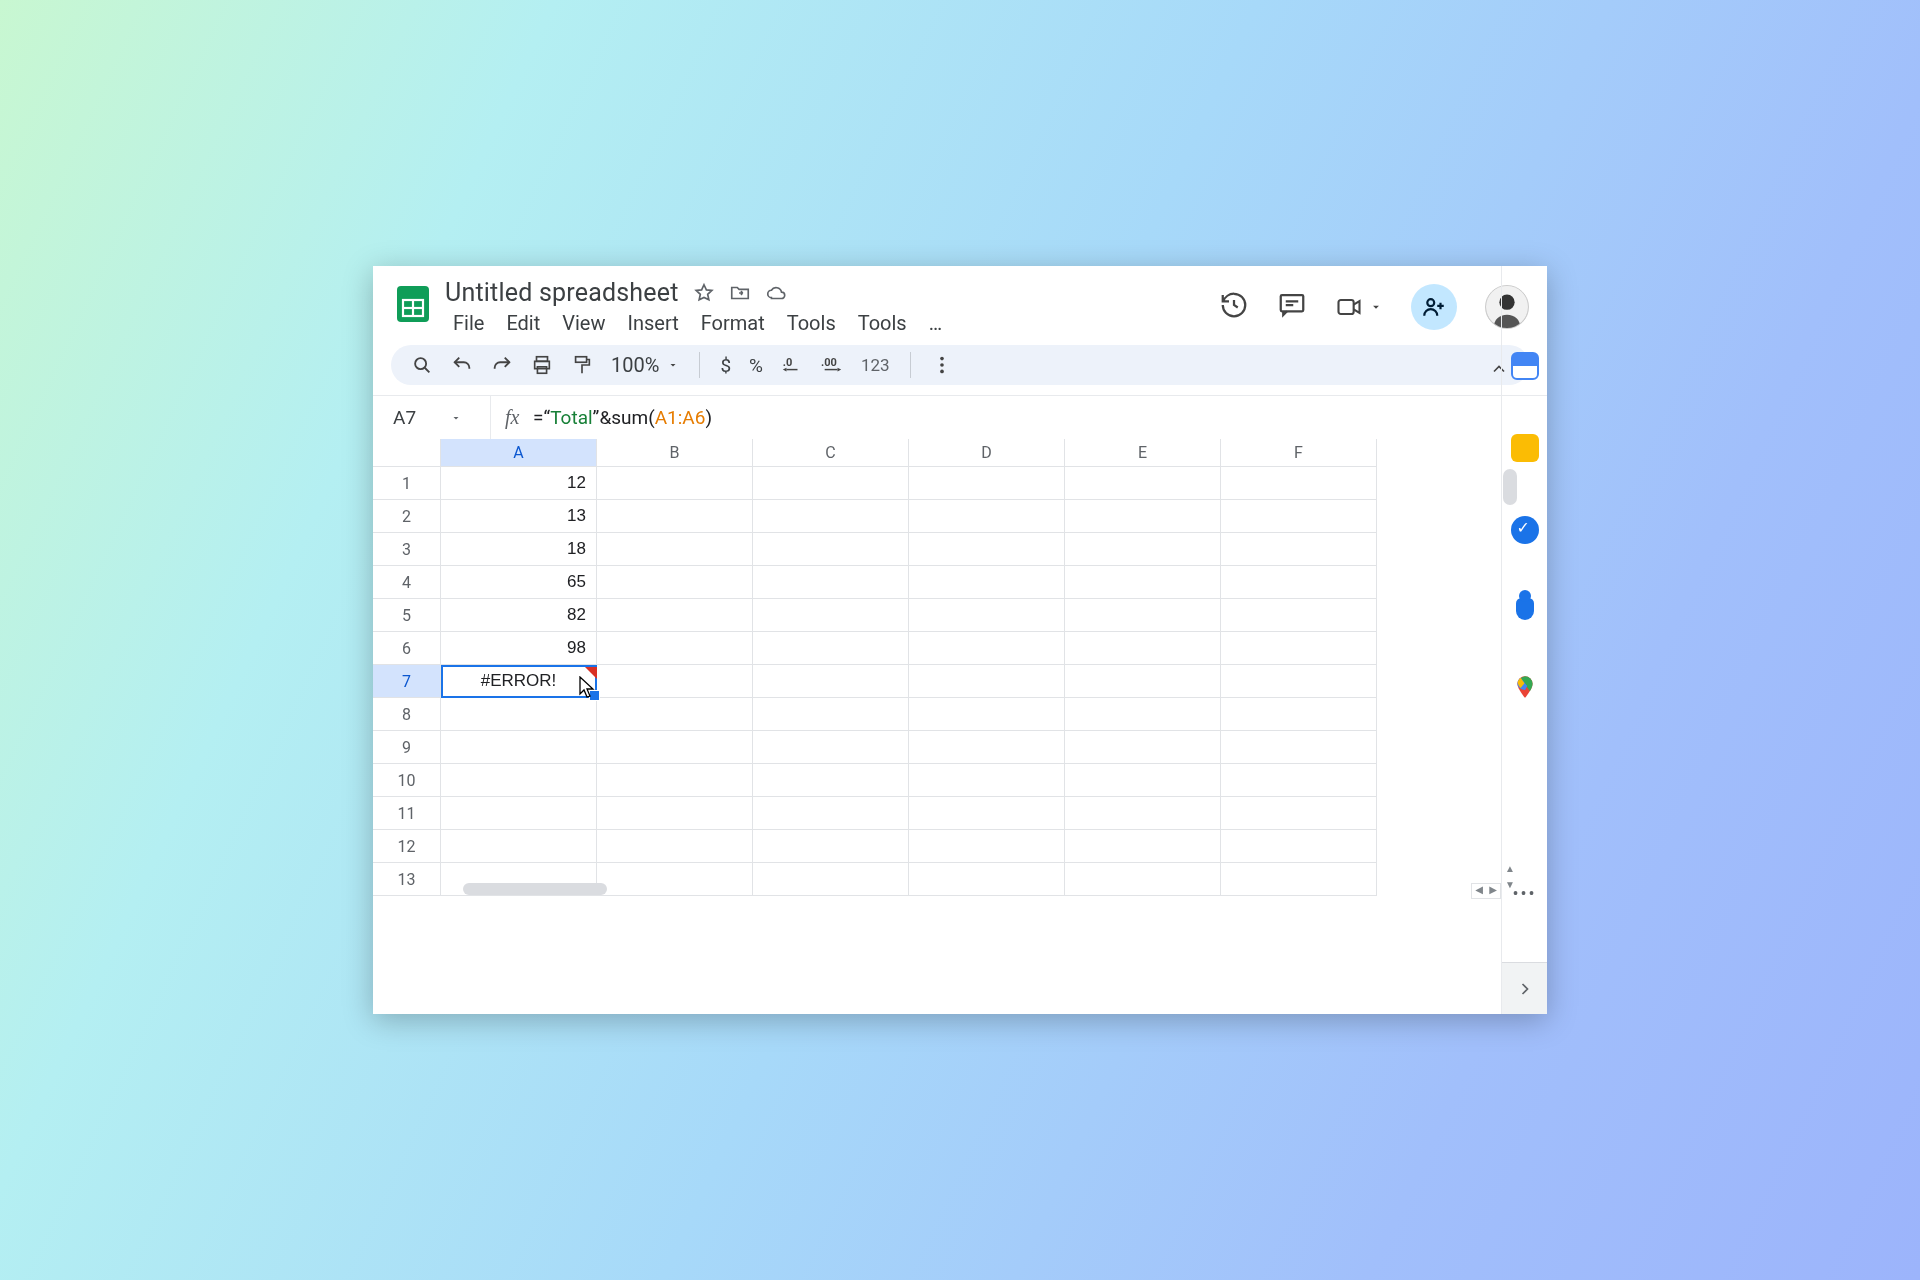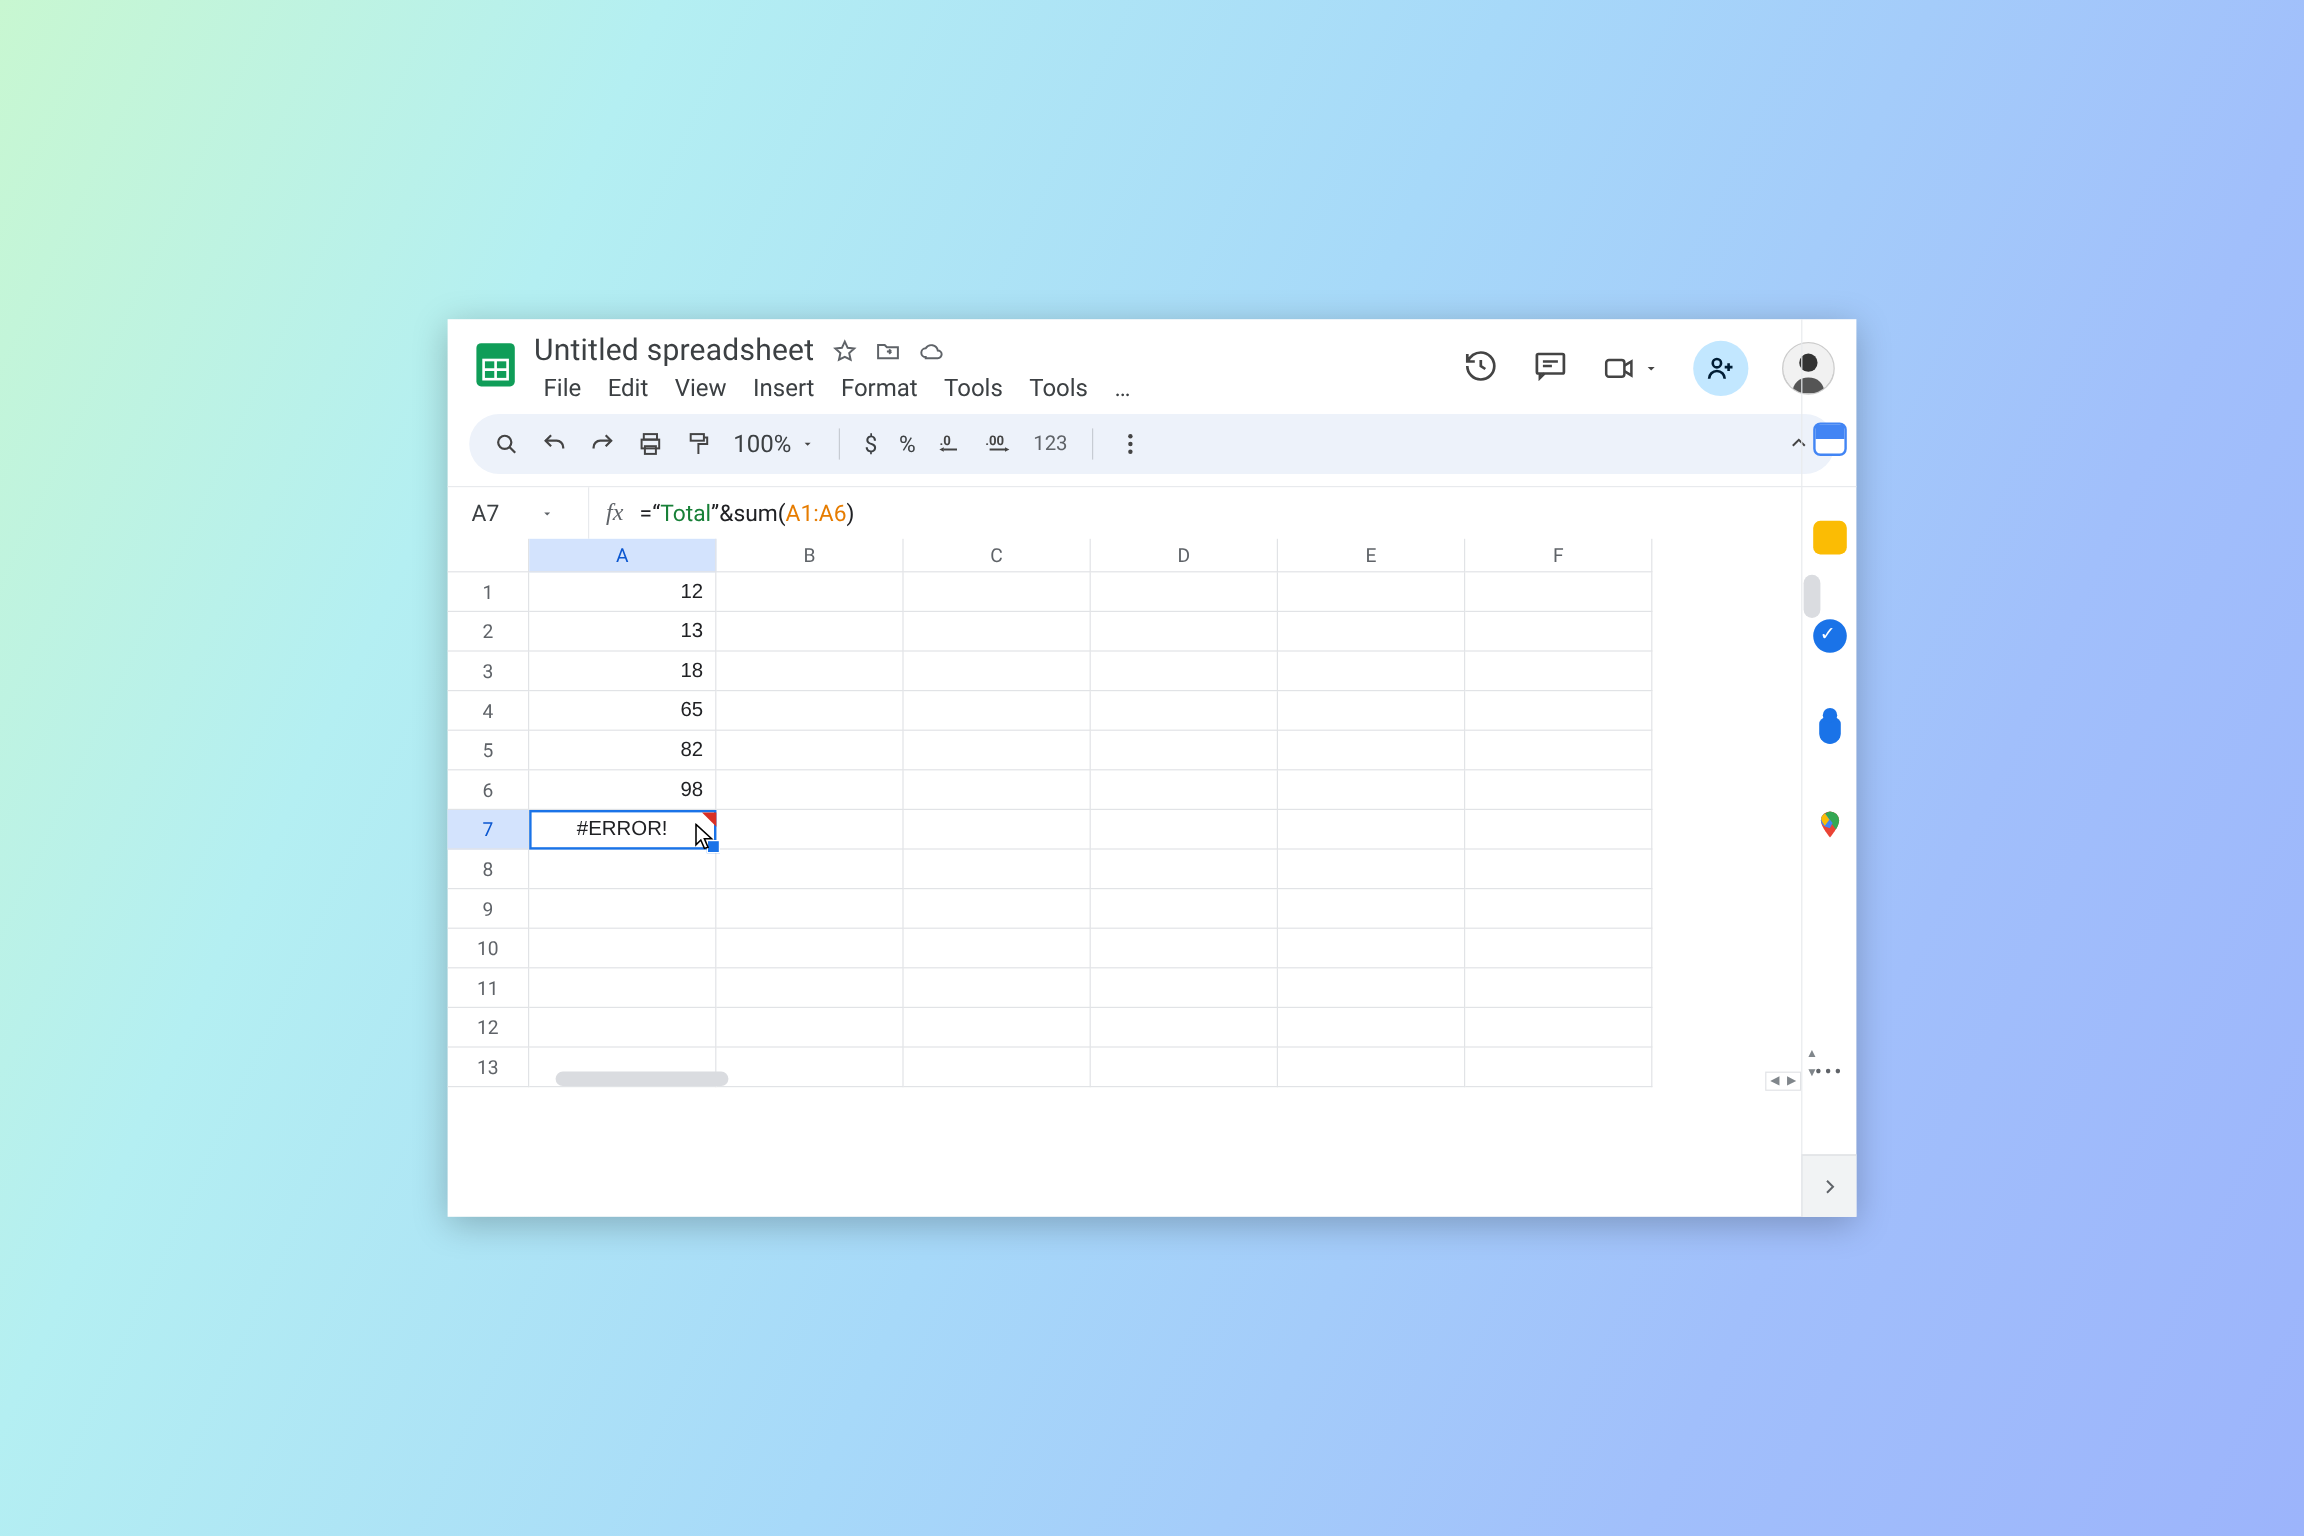--- a/index.html
+++ b/index.html
@@ -16,21 +16,21 @@
 .menus { display:flex; gap:6px; margin-top:2px; }
 .menus span { font-size:20px; color:#3c4043; padding:2px 8px; border-radius:4px;text-align:right; }
 .topright { margin-left:auto; display:flex; align-items:center; gap:28px; padding-top:6px; }
 .trbtn svg { width:30px; height:30px; color:#444; }
 .meet { display:flex; align-items:center; gap:6px; }
 .share { width:46px; height:46px; border-radius:50%; background:#c2e7ff; display:flex; align-items:center; justify-content:center; }
 .share svg { width:26px; height:26px; color:#001d35; }
 .avatar { width:44px; height:44px; border-radius:50%; background:linear-gradient(#eee,#bbb); background-size:cover; border:1px solid #ccc; overflow:hidden; }
 
 .tbwrap { padding:8px 18px 0 18px; }
-.toolbar { background:#edf2fa; border-radius:28px; height:50px; display:flex; align-items:center; padding:0 20px; gap:18px; color:#444; }
+.toolbar { background:#edf2fa; border-radius:28px; height:40px; display:flex; align-items:center; padding:0 20px; gap:18px; color:#444; }
 .ticon { width:22px; height:22px; flex:0 0 auto; }
 .tsep { width:1px; height:26px; background:#c7ccd3; margin:0 2px; }
 .zoom { font-size:20px; color:#3c4043; display:flex; align-items:center; gap:8px; }
 .txtbtn { font-size:19px; color:#3c4043; }
 .caret { position:absolute; right:20px; top:14px; }
 
 .namebar { display:flex; align-items:center; height:44px; border-top:1px solid #e8eaed; margin-top:10px; }
 .namebox { width:118px; display:flex; align-items:center; padding-left:20px; font-size:19px; color:#3c4043; gap:34px; border-right:1px solid #e8eaed; height:100%; }
 .fxsym { width:22px; font-style:italic; color:#5f6368; font-family:serif; font-size:20px; margin-left:14px; }
 .formula { font-family:Consolas,Menlo,monospace; font-size:19px; color:#202124; margin-left:6px; }

